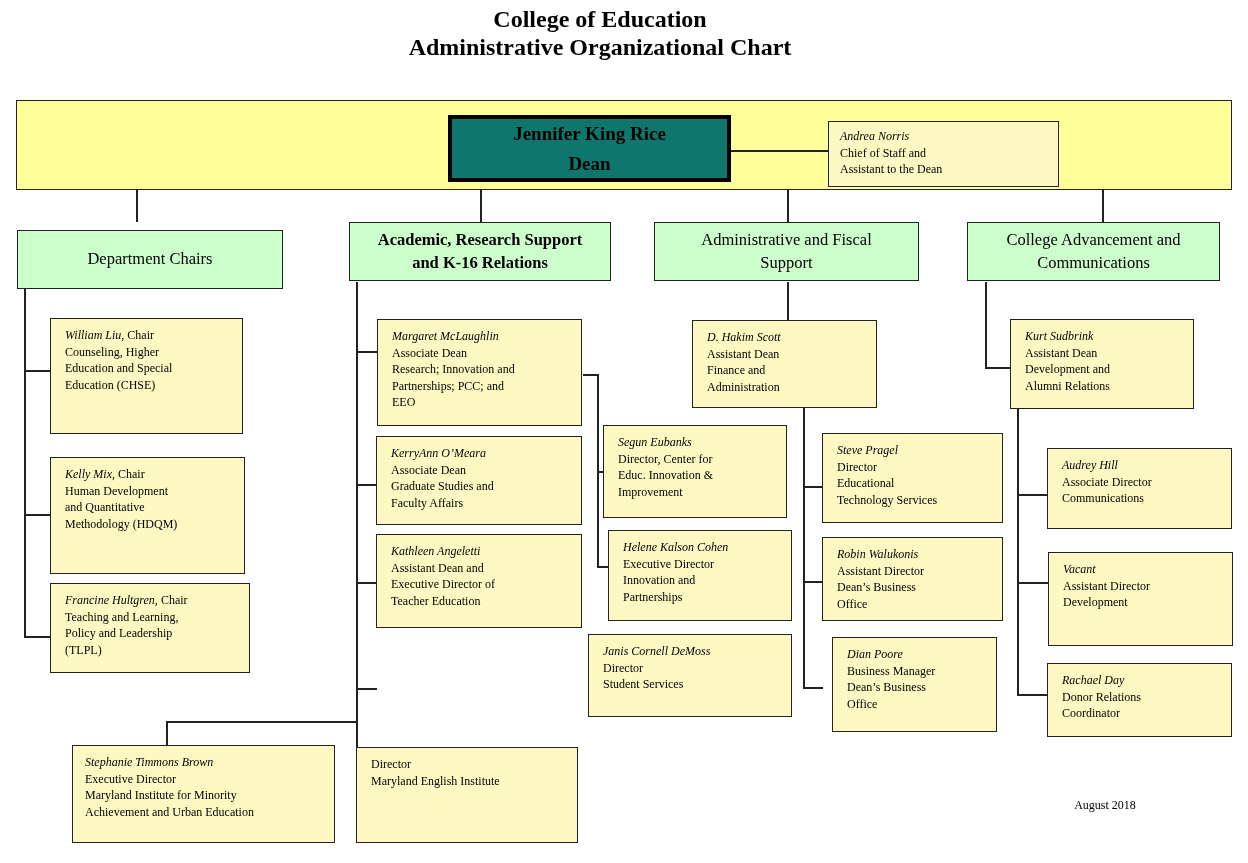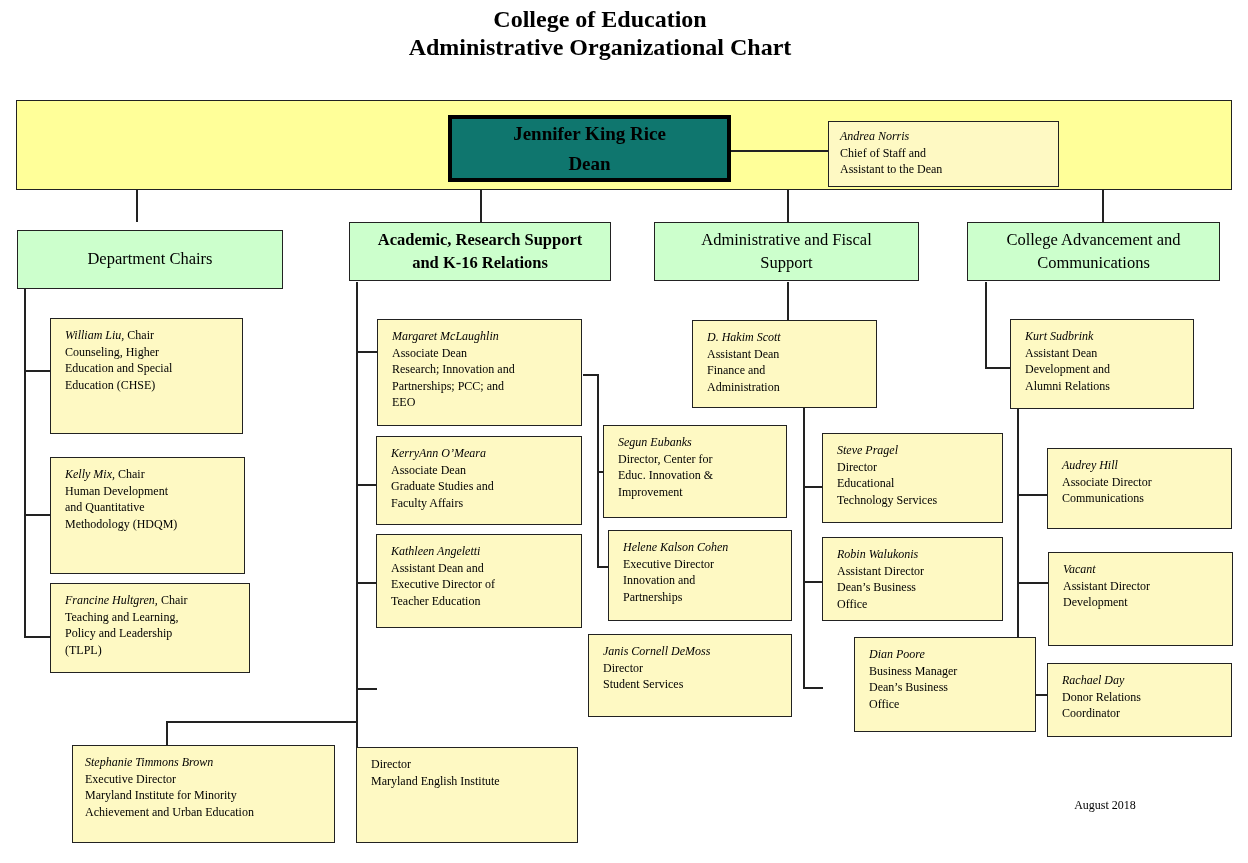--- a/index.html
+++ b/index.html
@@ -169,21 +169,21 @@
     <div class="role">Director
 Educational
 Technology Services</div>
   </div>
   <div class="box" style="left:822px;top:537px;width:181px;height:84px">
     <div class="nm nline">Robin Walukonis</div>
     <div class="role">Assistant Director
 Dean’s Business
 Office</div>
   </div>
-  <div class="box" style="left:854px;top:637px;width:182px;height:95px">
+  <div class="box" style="left:832px;top:637px;width:165px;height:95px">
     <div class="nm nline">Dian Poore</div>
     <div class="role">Business Manager
 Dean’s Business
 Office</div>
   </div>
 
   <div class="box" style="left:1010px;top:319px;width:184px;height:90px">
     <div class="nm nline">Kurt Sudbrink</div>
     <div class="role">Assistant Dean
 Development and

